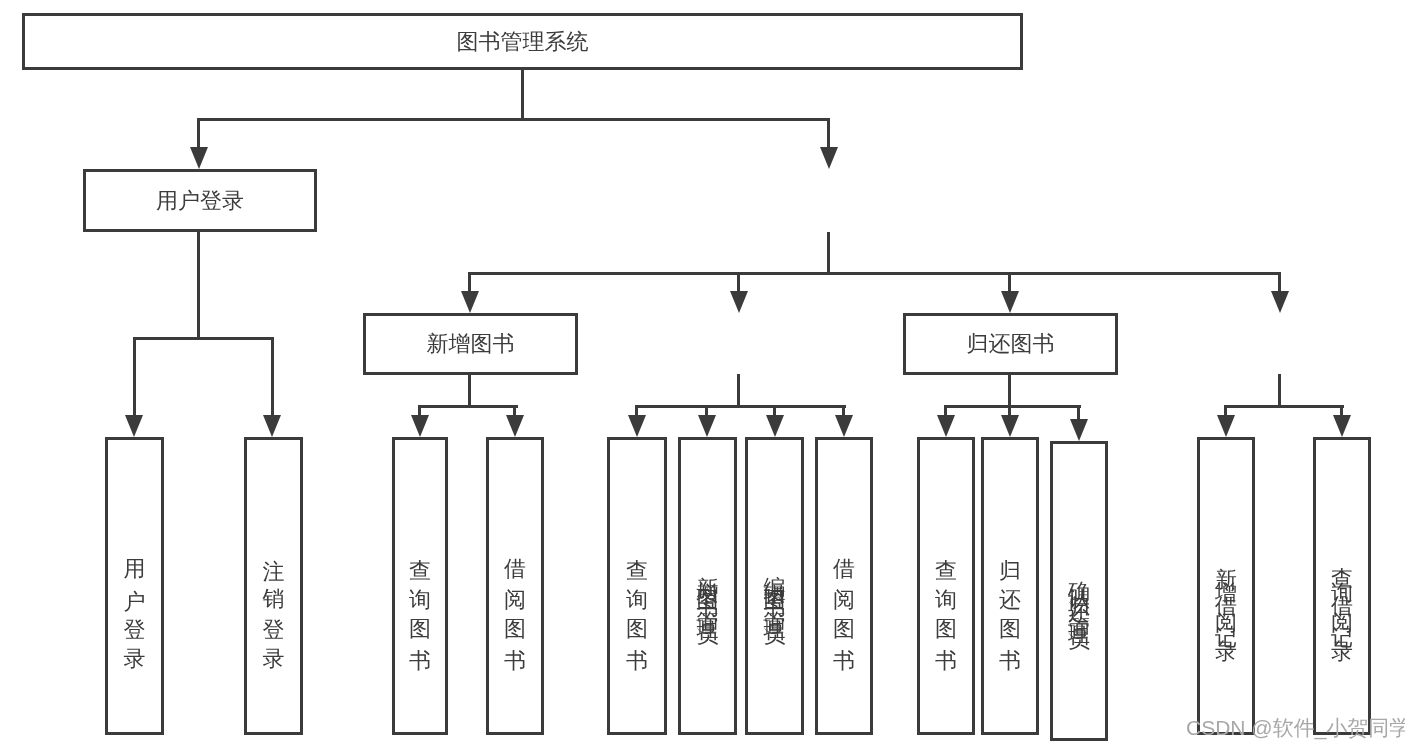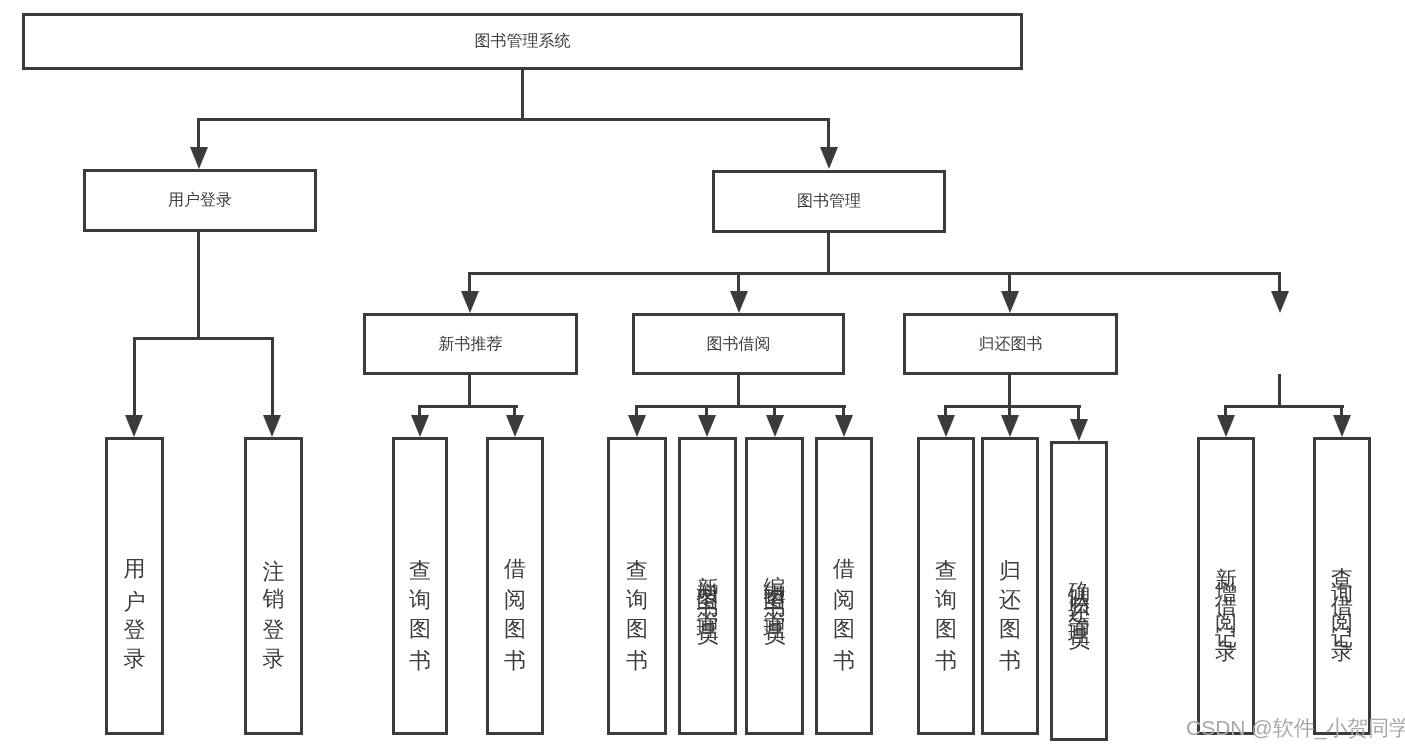--- a/index.html
+++ b/index.html
@@ -13,21 +13,21 @@
   .ln{position:absolute;display:block;background:var(--line,#3b3b3b);}
   .arr{
     position:absolute;display:block;width:0;height:0;
     border-left:9px solid transparent;border-right:9px solid transparent;
     border-top:22px solid var(--line,#3b3b3b);
   }
   .hbox{
     position:absolute;box-sizing:border-box;
     border:3px solid var(--line,#3b3b3b);background:#ffffff;
     display:flex;align-items:center;justify-content:center;
-    font-size:16px;z-index:2;
+    font-size:22px;z-index:2;
   }
   .vbox{
     position:absolute;box-sizing:border-box;
     border:3px solid var(--line,#3b3b3b);background:#ffffff;
     display:flex;align-items:center;justify-content:center;
     font-size:22px;z-index:2;
   }
   .vt{writing-mode:vertical-rl;text-orientation:mixed;line-height:1;}
   .sp-lg{letter-spacing:30px;margin-top:30px;}
   .sp-md{letter-spacing:15px;margin-top:15px;}
@@ -102,29 +102,23 @@
   <i class="ln" style="left:1340px;top:405px;width:3px;height:13px"></i>
   <i class="arr" style="left:1333px;top:415px"></i>
 
   <div class="hbox" style="left:22px;top:13px;width:1001px;height:57px">
     <span>图书管理系统</span>
   </div>
 
   <div class="hbox" style="left:83px;top:169px;width:234px;height:63px">
     <span>用户登录</span>
   </div>
-  <div class="hbox" style="left:712px;top:170px;width:234px;height:63px">
-    <span>图书管理</span>
-  </div>
 
   <div class="hbox" style="left:363px;top:313px;width:215px;height:62px">
-    <span>新书推荐</span>
-  </div>
-  <div class="hbox" style="left:632px;top:313px;width:213px;height:62px">
-    <span>图书借阅</span>
+    <span>新增图书</span>
   </div>
   <div class="hbox" style="left:903px;top:313px;width:215px;height:62px">
     <span>归还图书</span>
   </div>
 
   <div class="vbox" style="left:105px;top:437px;width:59px;height:298px">
     <span class="vt sp-lg">用户登录</span>
   </div>
   <div class="vbox" style="left:244px;top:437px;width:59px;height:298px">
     <span class="vt sp-lg">注销登录</span>

